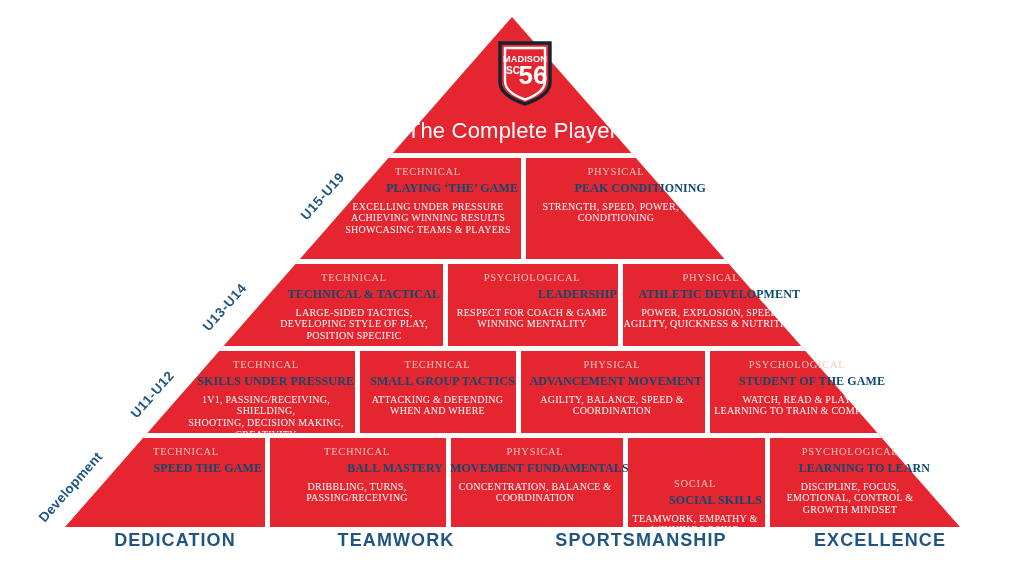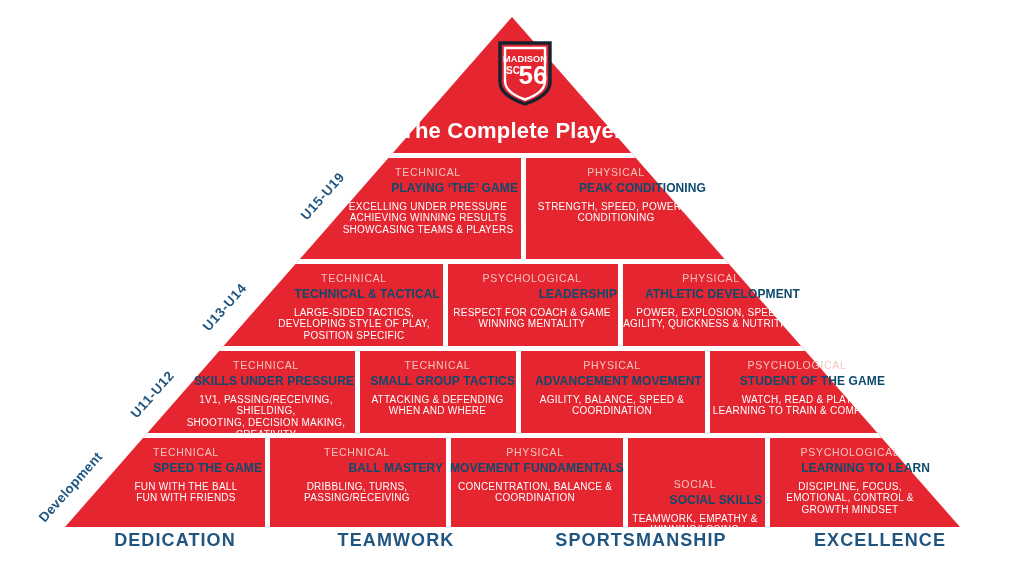--- a/index.html
+++ b/index.html
@@ -36,20 +36,21 @@
     z-index:3;
   }
 
   
   .cell{
     position:absolute;
     text-align:center;
     color:#ffffff;
     z-index:5;
     line-height:1.18;
+    font-family:Liberation Serif, serif;
   }
   .cat{
     font-size:10.5px;
     letter-spacing:.7px;
     color:#F6C6BE;
     font-weight:400;
     margin-bottom:3px;
     white-space:nowrap;
   }
   .title{
@@ -68,21 +69,21 @@
     font-weight:400;
   }
   .desc span{display:block;}
 
   .apex-title{
     position:absolute;
     left:0;width:1024px;
     top:118px;
     text-align:center;
     font-size:22px;
-    font-weight:bold;
+    font-weight:normal;
     color:#ffffff;
     z-index:6;
     letter-spacing:.2px;
   }
 
   
   #logo{
     position:absolute;
     left:497px;top:40px;
     width:56px;height:66px;
@@ -247,24 +248,20 @@
     <div class="title">STUDENT OF THE GAME</div>
     <div class="desc">
       <span>WATCH, READ &amp; PLAY</span>
       <span>LEARNING TO TRAIN &amp; COMPETE</span>
     </div>
   </div>
 
   <div class="cell" style="left:110px;top:446px;width:152px;">
     <div class="cat">TECHNICAL</div>
     <div class="title">SPEED THE GAME</div>
-    <div class="desc">
-      <span>FUN WITH THE BALL</span>
-      <span>FUN WITH FRIENDS</span>
-    </div>
   </div>
 
   <div class="cell" style="left:271px;top:446px;width:172px;">
     <div class="cat">TECHNICAL</div>
     <div class="title">BALL MASTERY</div>
     <div class="desc">
       <span>DRIBBLING, TURNS,</span>
       <span>PASSING/RECEIVING</span>
     </div>
   </div>

